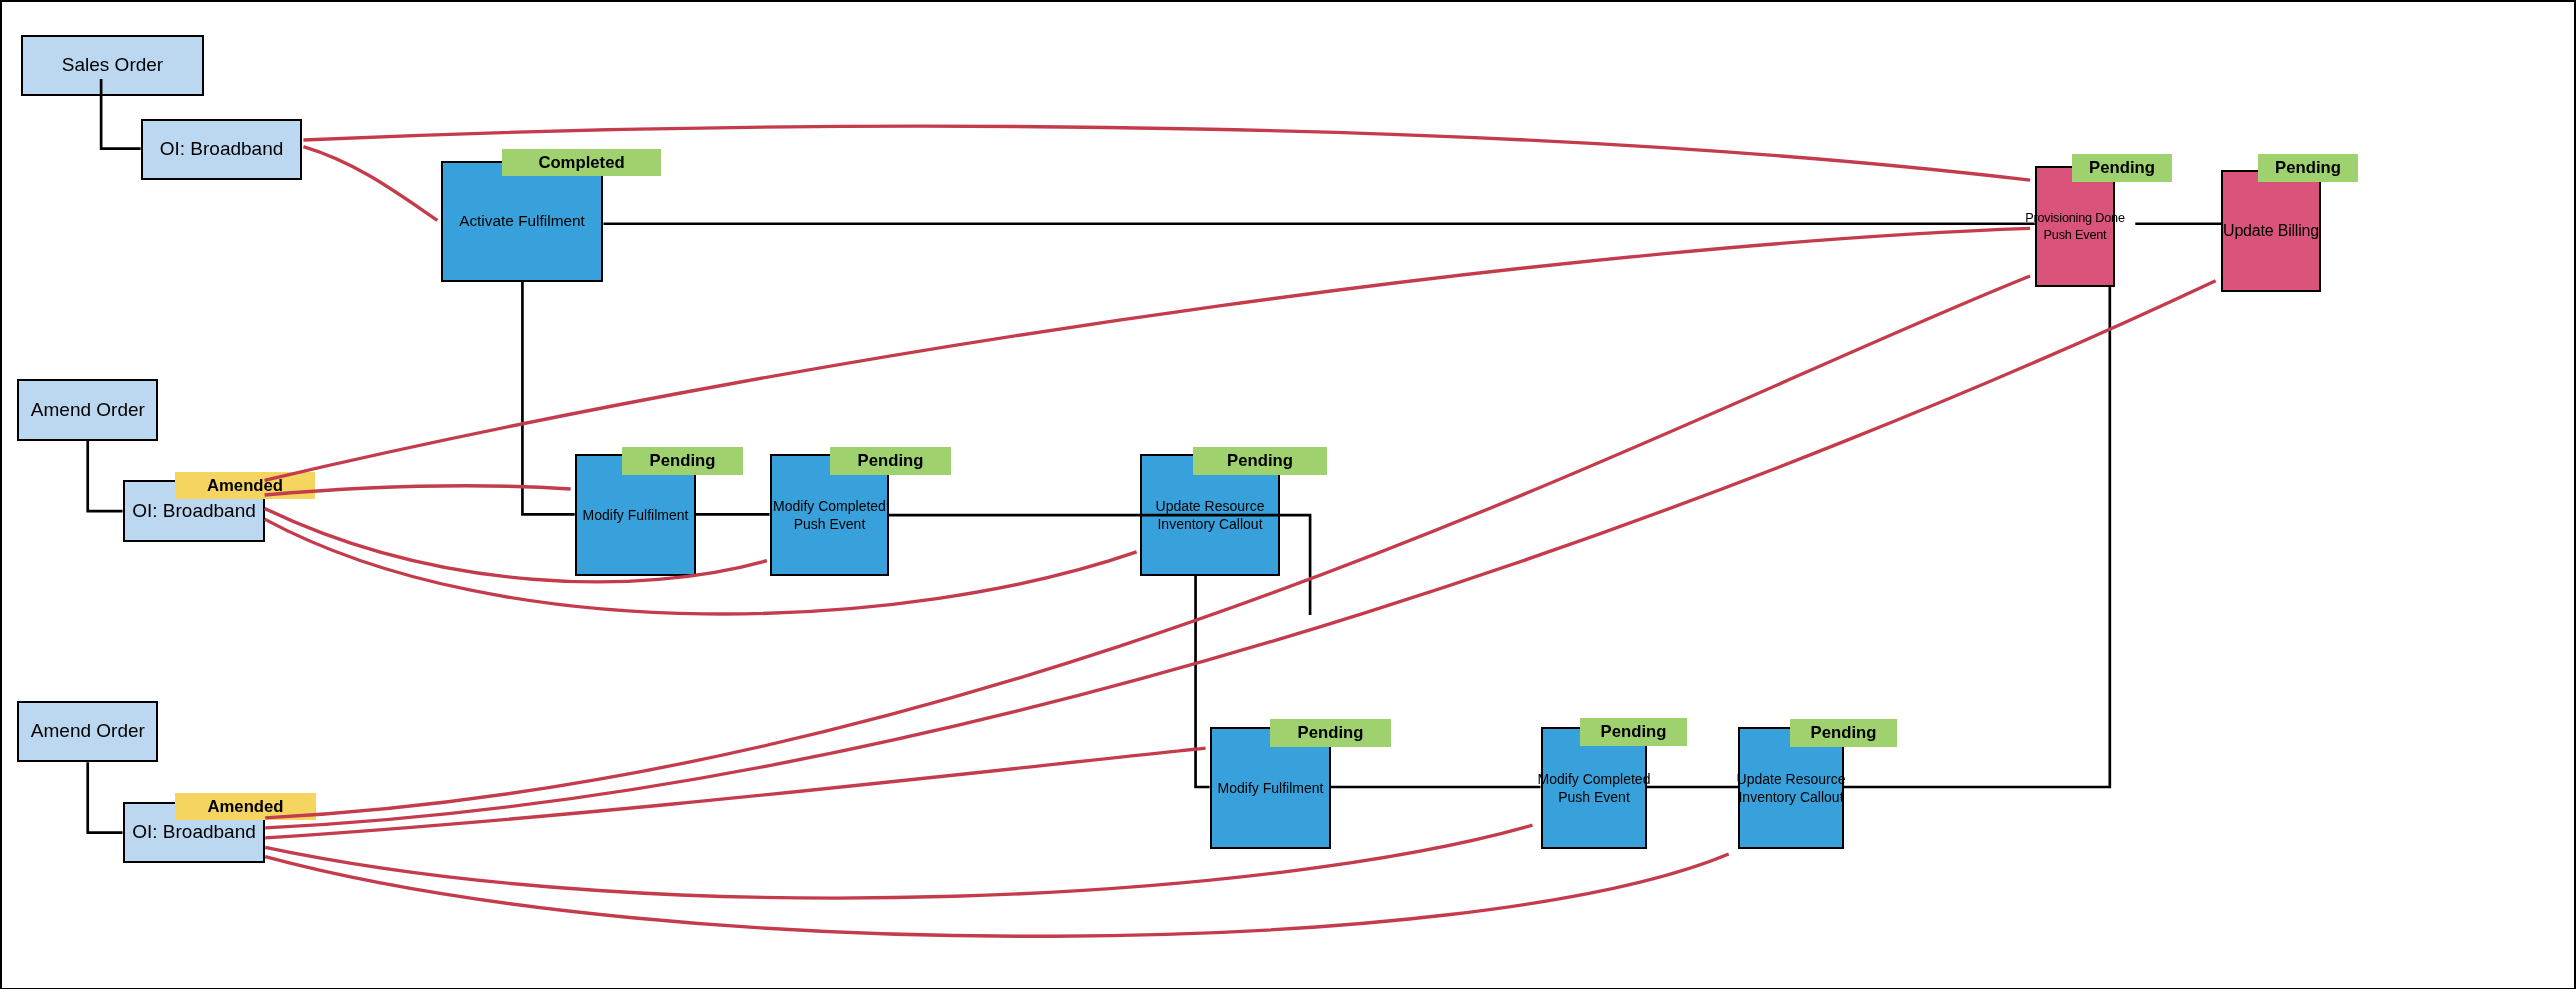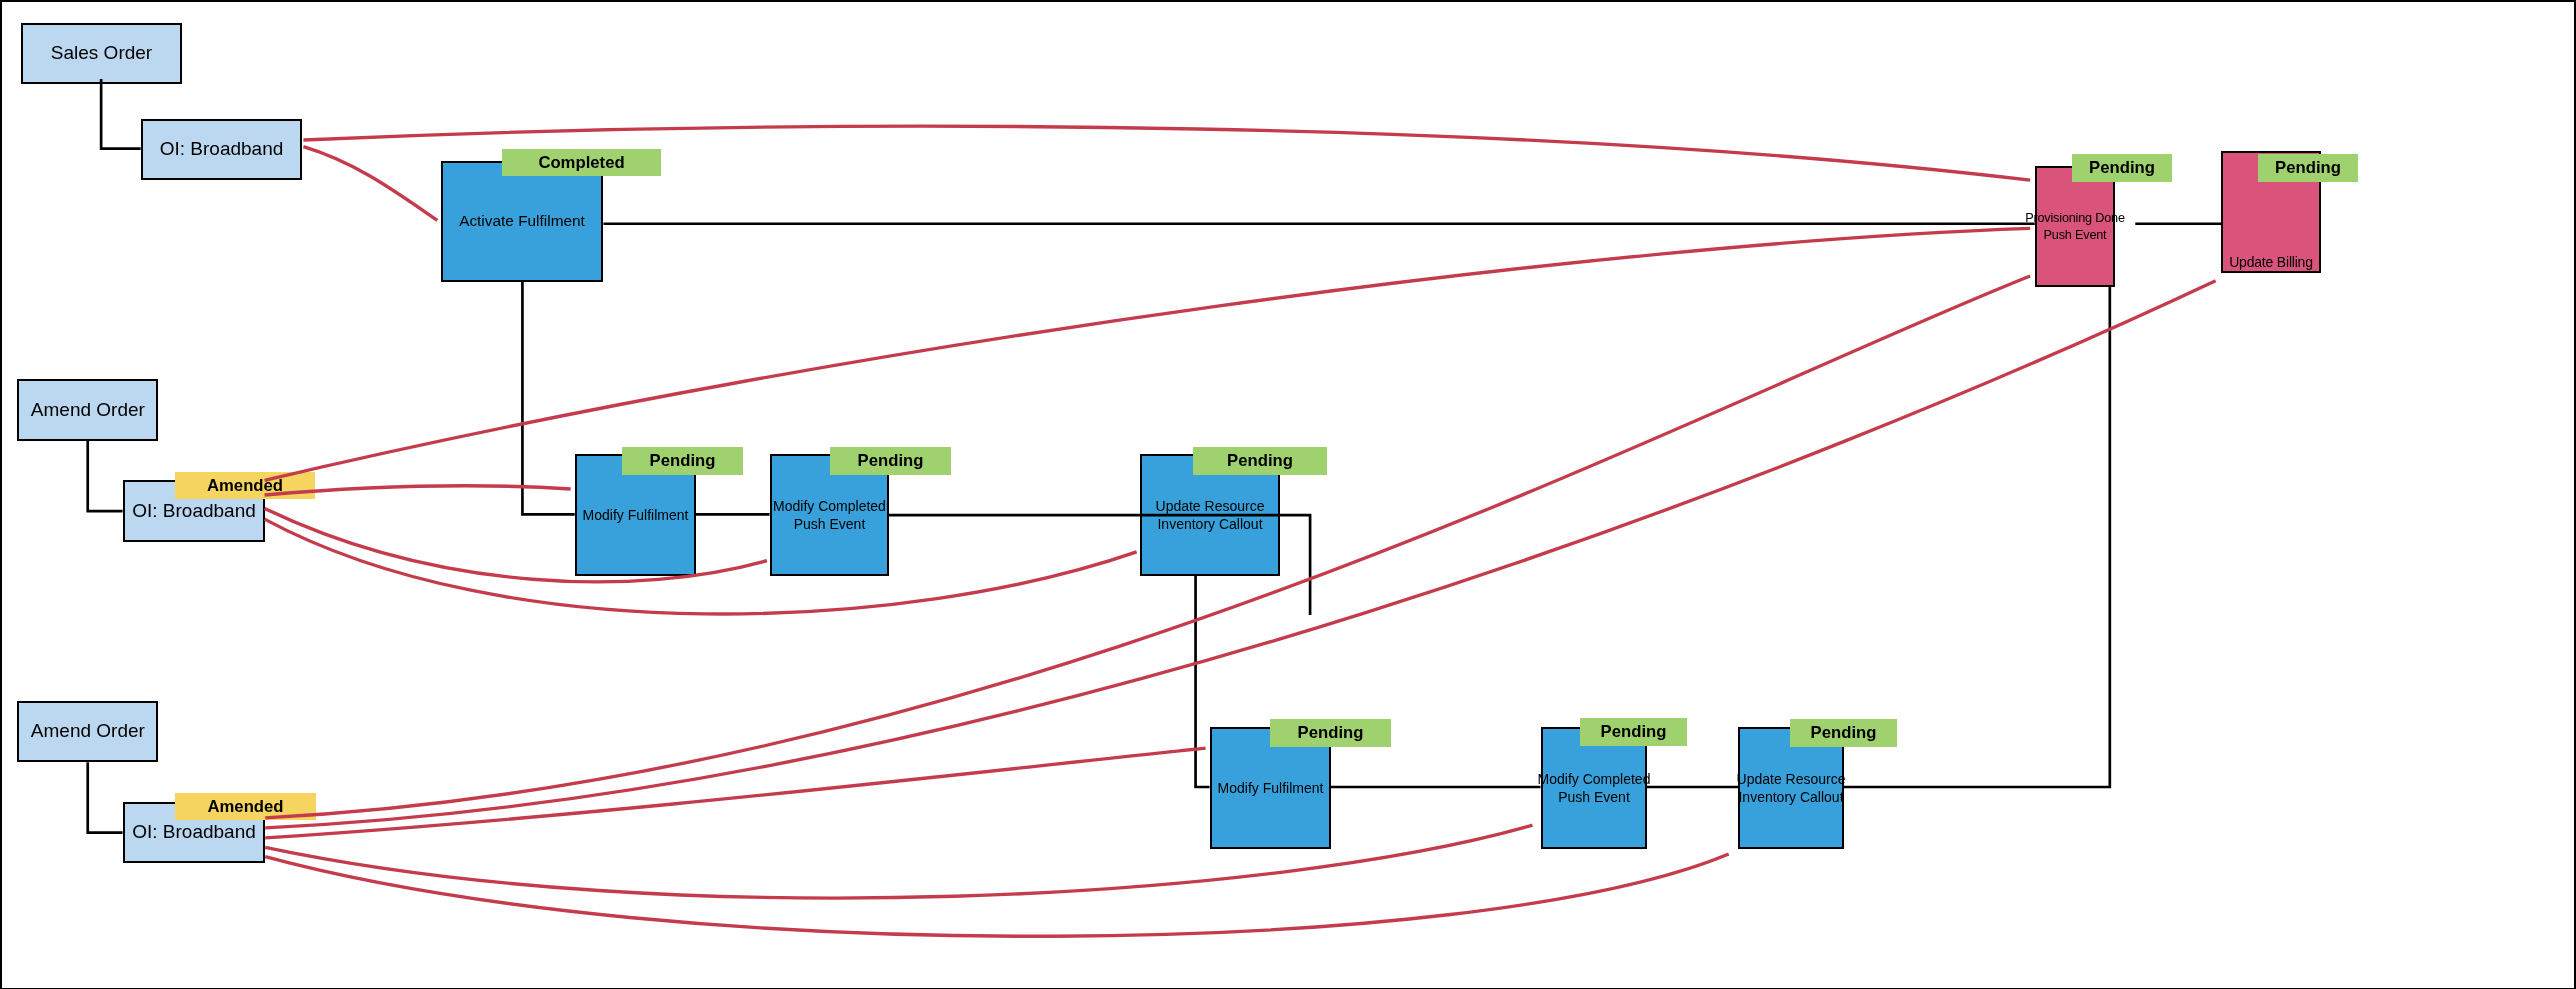--- a/index.html
+++ b/index.html
@@ -42,21 +42,21 @@
   }
   #edges path{fill:none;}
   .eblack{stroke:#000000;stroke-width:4px;}
   .ered{stroke:#C43C4C;stroke-width:5px;}
 </style>
 </head>
 <body>
 
 <div id="canvas">
 
-  <div class="node order" style="left:19px;top:21px;width:161px;height:61px;">
+  <div class="node order" style="left:19px;top:33px;width:183px;height:61px;">
     <span class="line">Sales Order</span>
   </div>
 
   <div class="node order" style="left:139px;top:117px;width:161px;height:61px;">
     <span class="line">OI: Broadband</span>
   </div>
 
   <div class="node order" style="left:15.4px;top:377px;width:141px;height:62px;">
     <span class="line">Amend Order</span>
   </div>
@@ -103,21 +103,21 @@
   <div class="node task" style="left:1736px;top:725px;width:106px;height:122px;">
     <span class="line">Update Resource</span>
     <span class="line">Inventory Callout</span>
   </div>
 
   <div class="node event" style="left:2033px;top:164px;width:80px;height:121px;">
     <span class="line">Provisioning Done</span>
     <span class="line">Push Event</span>
   </div>
 
-  <div class="node event" style="left:2219px;top:149px;width:100px;height:122px;font-size:14px;justify-content:flex-end;">
+  <div class="node event" style="left:2219px;top:168px;width:100px;height:122px;font-size:16px;">
     <span class="line">Update Billing</span>
   </div>
 
   <div class="badge green" style="left:500px;top:147px;width:159px;height:27px;">
     <span>Completed</span>
   </div>
 
   <div class="badge green" style="left:620px;top:445px;width:121px;height:28px;">
     <span>Pending</span>
   </div>

